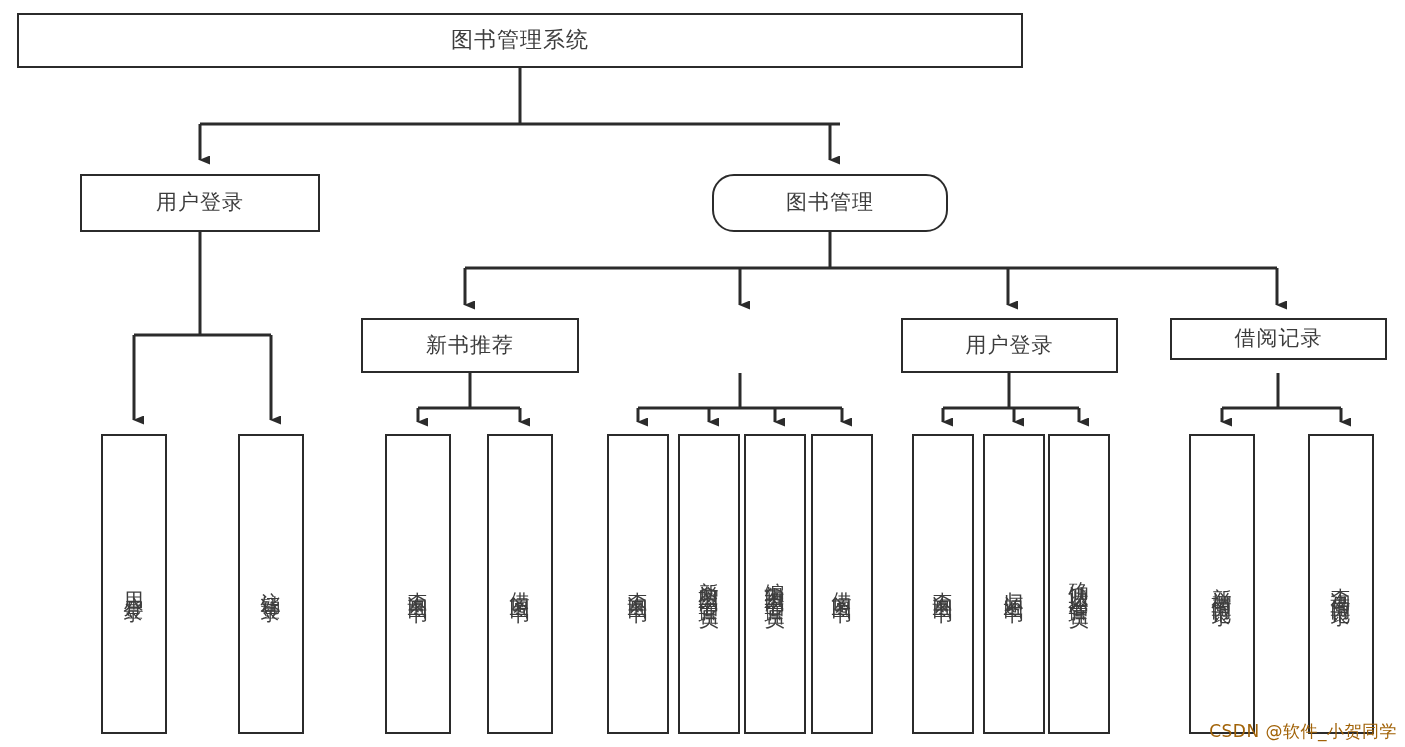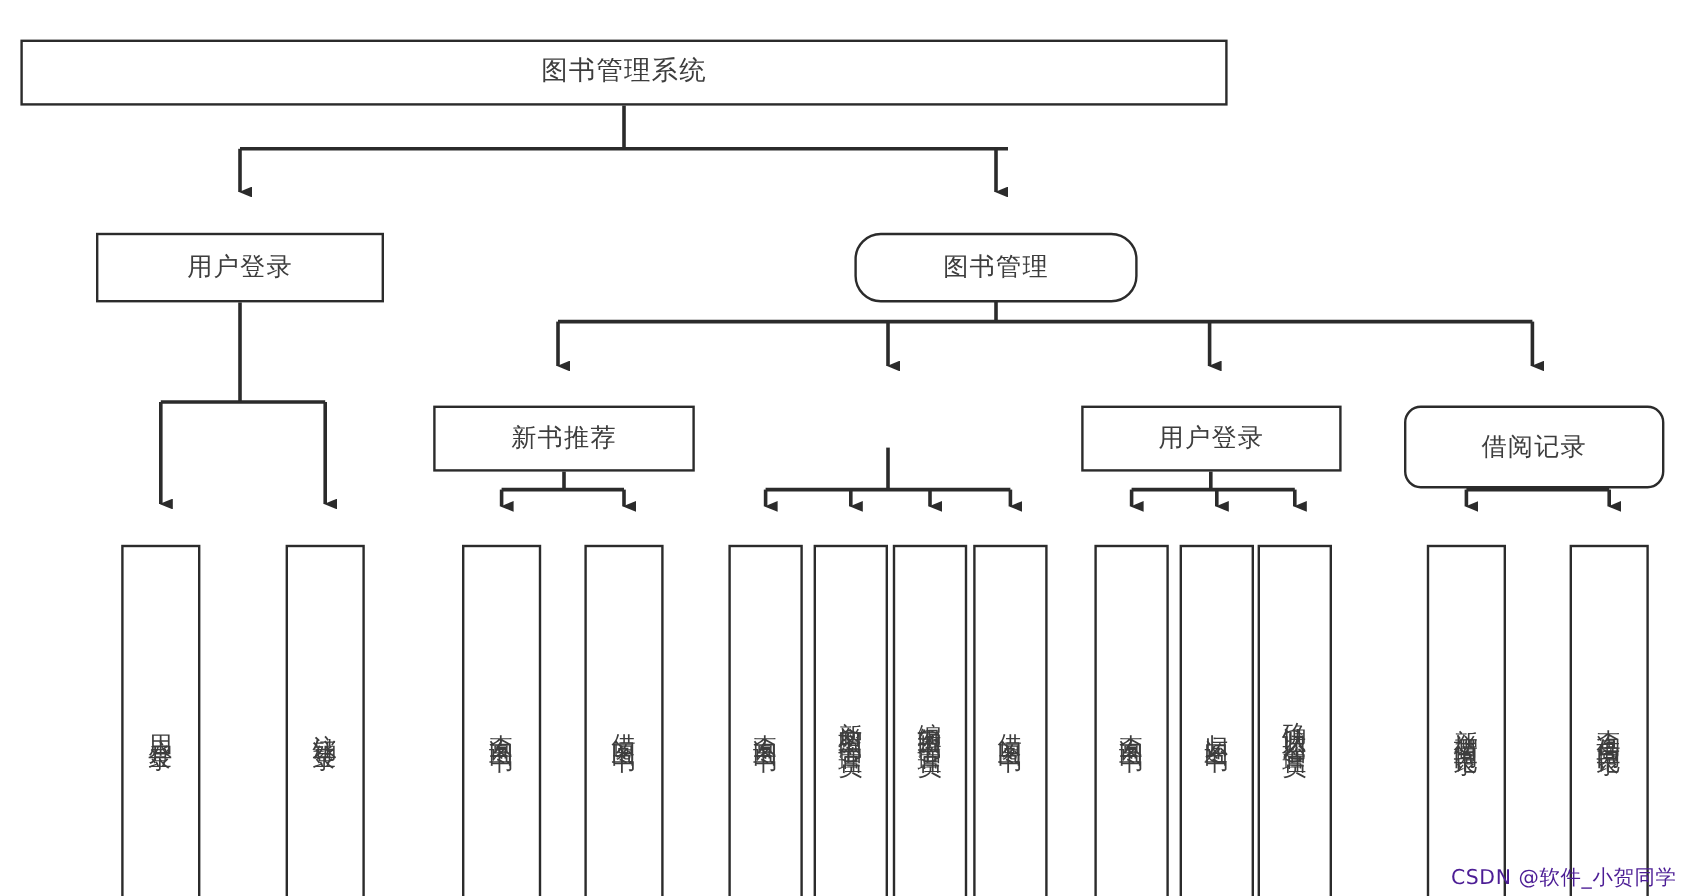--- a/index.html
+++ b/index.html
@@ -28,21 +28,20 @@
   }
   .node {
     position: absolute;
     box-sizing: border-box;
     background: #ffffff;
     border: 2px solid #2b2b2b;
     display: flex;
     align-items: center;
     justify-content: center;
     color: #3d3d3d;
-    margin-top: 20px;
   }
   .node.horiz {
     font-size: 21px;
     letter-spacing: 1px;
     line-height: 1.2;
   }
   .node.root {
     font-size: 22px;
   }
   .node.leaf {
@@ -59,21 +58,21 @@
   }
   .htext {
     white-space: nowrap;
     display: block;
   }
   #watermark {
     position: absolute;
     right: 8px;
     bottom: 4px;
     font-size: 17px;
-    color: #4c1d95;
+    color: #a16207;
     letter-spacing: 0.5px;
     white-space: nowrap;
     user-select: none;
   }
 </style>
 </head>
 <body>
 
 <div id="canvas">
 
@@ -137,21 +136,21 @@
   <div class="node horiz" style="left:712px; top:174px; width:236px; height:58px;border-radius:22px;">
     <span class="htext">图书管理</span>
   </div>
 
   <div class="node horiz" style="left:361px; top:318px; width:218px; height:55px;">
     <span class="htext">新书推荐</span>
   </div>
   <div class="node horiz" style="left:901px; top:318px; width:217px; height:55px;">
     <span class="htext">用户登录</span>
   </div>
-  <div class="node horiz" style="left:1170px; top:318px; width:217px; height:69px;border-radius:14px;">
+  <div class="node horiz" style="left:1170px; top:318px; width:217px; height:42px;">
     <span class="htext">借阅记录</span>
   </div>
 
   <div class="node leaf" style="left:101px; top:434px; width:66px; height:300px;">
     <span class="vtext">用户登录</span>
   </div>
   <div class="node leaf" style="left:238px; top:434px; width:66px; height:300px;">
     <span class="vtext">注销登录</span>
   </div>
 

